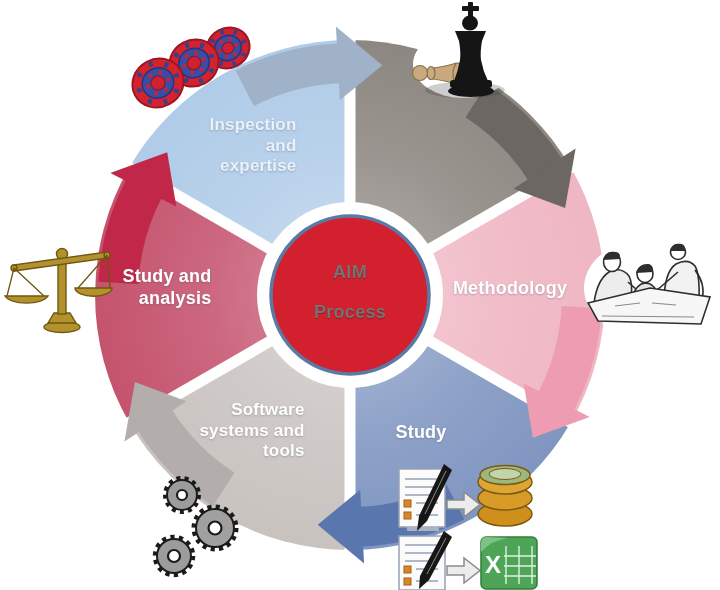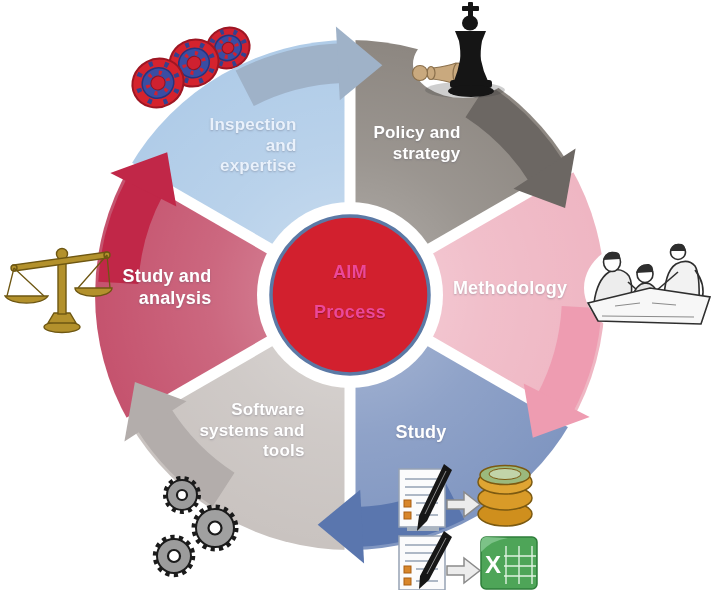--- a/index.html
+++ b/index.html
@@ -15,21 +15,21 @@
   }
   .lbl-inspection{left:253px;top:146px;color:#e9f1fb;}
   .lbl-policy{left:417px;top:144px;}
   .lbl-methodology{left:510px;top:289px;font-size:18px;}
   .lbl-data{left:421px;top:433px;font-size:18px;}
   .lbl-software{left:252px;top:431px;}
   .lbl-study{left:167px;top:288px;font-size:18px;}
   .center-label{
     position:absolute;left:350px;top:293px;transform:translate(-50%,-50%);
     text-align:center;font-weight:700;font-size:18px;line-height:2.2;
-    color:#ec4899;white-space:pre-line;letter-spacing:.3px;
+    color:#737373;white-space:pre-line;letter-spacing:.3px;
     text-shadow:0 1px 1px rgba(0,0,0,.3);
   }
 </style>
 </head>
 <body>
 
 <div class="stage">
 
   <svg width="720" height="590" viewBox="0 0 720 590">
     <defs>
@@ -202,22 +202,20 @@
         <path d="M486,537 Q481,537 481,543 L481,552 Q492,540 508,538 Z" fill="#7cc287"></path>
         <path d="M506,546 V584 M519,546 V584 M532,546 V584 M504,556 H536 M504,566 H536 M504,576 H536" stroke="#dff2e0" stroke-width="1.4" fill="none"></path>
         <text x="493" y="573" font-size="24" font-weight="bold" fill="#ffffff" text-anchor="middle" font-family="Liberation Sans, sans-serif">X</text>
       </g>
     </g>
   </svg>
 
   <div class="seg-label lbl-inspection">Inspection
 and
 expertise</div>
-  <div class="seg-label lbl-policy">Policy and
-strategy</div>
   <div class="seg-label lbl-methodology">Methodology</div>
   <div class="seg-label lbl-data">Study</div>
   <div class="seg-label lbl-software">Software
 systems and
 tools</div>
   <div class="seg-label lbl-study">Study and
 analysis</div>
 
   <div class="center-label">AIM
 Process</div>

